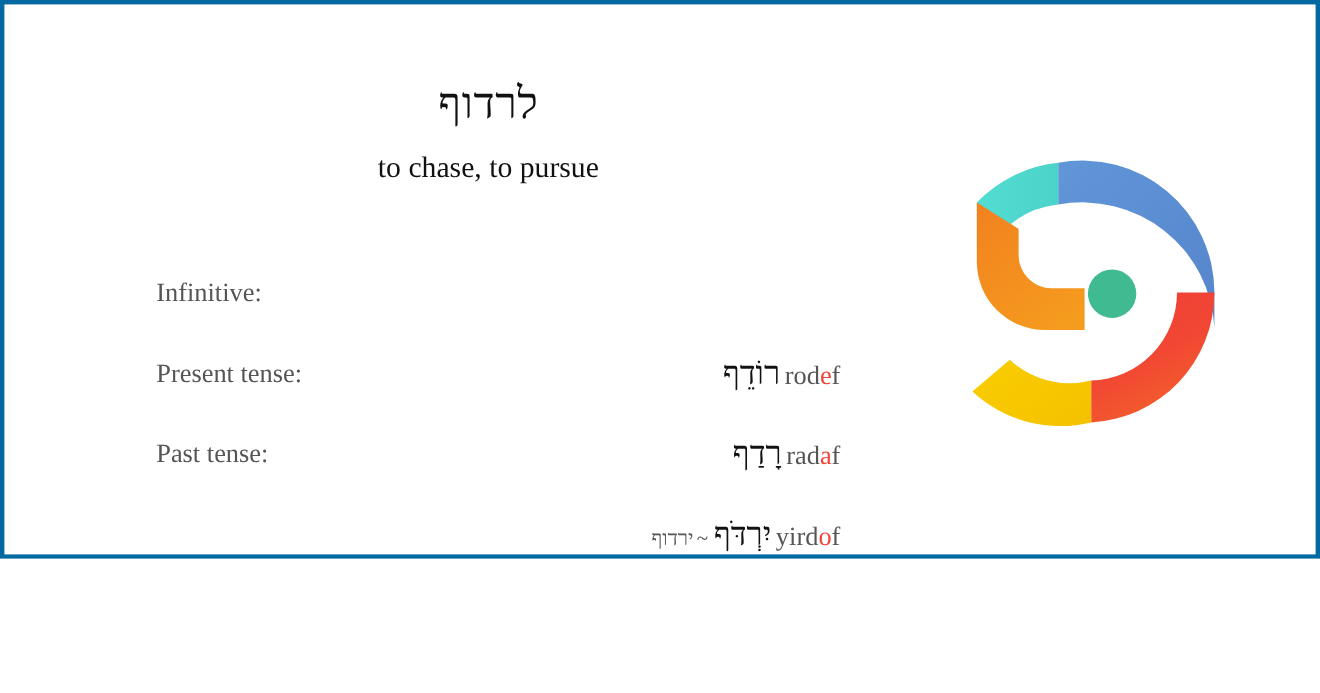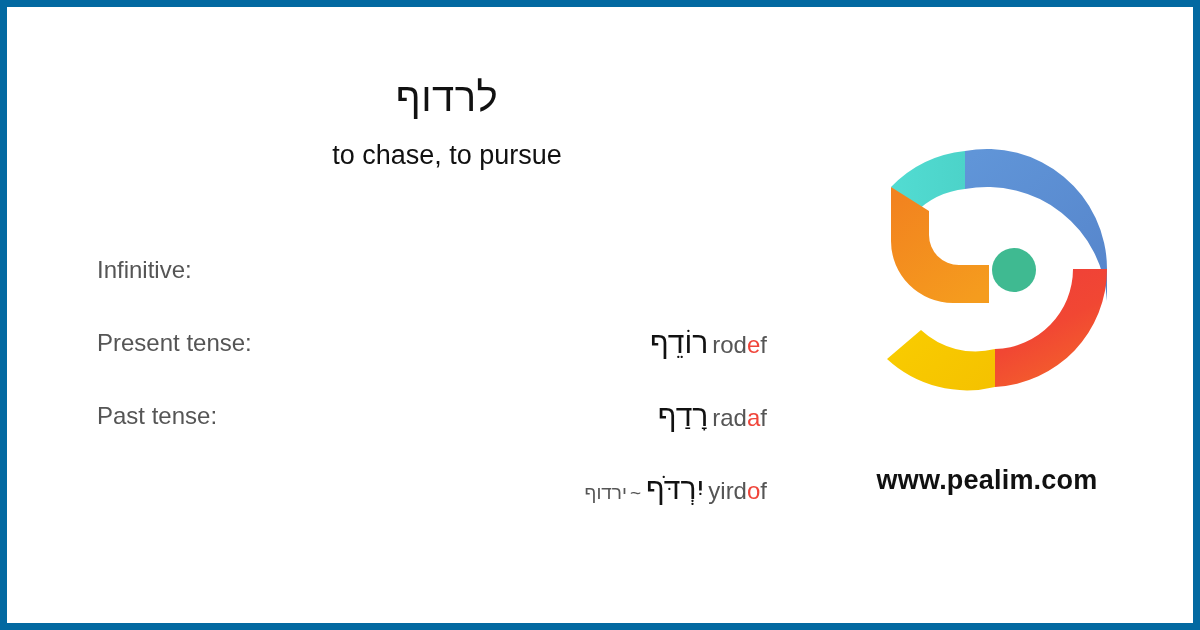--- a/index.html
+++ b/index.html
@@ -8,25 +8,26 @@
     background: #ffffff;
   }
   body {
     font-family: "Liberation Sans", sans-serif;
     -webkit-font-smoothing: antialiased;
   }
 
   .canvas {
     position: relative;
     width: 1200px;
-    height: 630px;
+    height: 508px;
     background: #ffffff;
-    border: 7px solid #0369a1;
+    border: 4px solid #0369a1;
     box-sizing: border-box;
     overflow: hidden;
+    font-family: Liberation Serif, serif;
   }
 
   
   .header {
     position: absolute;
     left: 0;
     top: 68px;
     width: 880px;
     text-align: center;
   }
@@ -53,20 +54,21 @@
   
   .table {
     position: absolute;
     left: 90px;
     top: 243px;
     width: 670px;
   }
   .row {
     position: relative;
     height: 73px;
+    margin-left: 48px;
   }
   .row-label {
     position: absolute;
     left: 0;
     top: 0;
     font-size: 24px;
     color: #555555;
     line-height: 40px;
     white-space: nowrap;
   }
@@ -200,15 +202,14 @@
       <path d="M 22 58 A 120 120 0 0 1 96 22 L 96 60 A 82 82 0 0 0 46 84 Z" fill="url(#gTeal)"></path>
 
       <path d="M 22 58 L 22 112 A 62 62 0 0 0 84 174 L 120 174 L 120 136 L 90 136 A 30 30 0 0 1 60 106 L 60 82 Z" fill="url(#gOrange)"></path>
 
       <path d="M 18 230 A 118 118 0 0 0 126 258 L 126 220 A 80 80 0 0 1 52 201 Z" fill="url(#gYellow)"></path>
 
       <circle cx="145" cy="141" r="22" fill="#3fba91"></circle>
     </svg>
   </div>
 
-  <div class="site-url">www.pealim.com</div>
 
 </div>
 
 </body></html>

